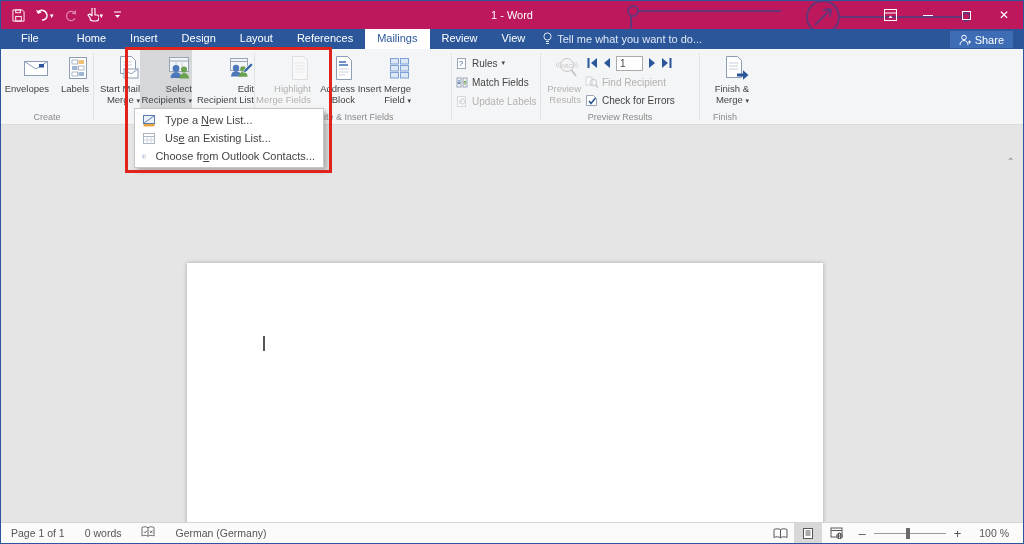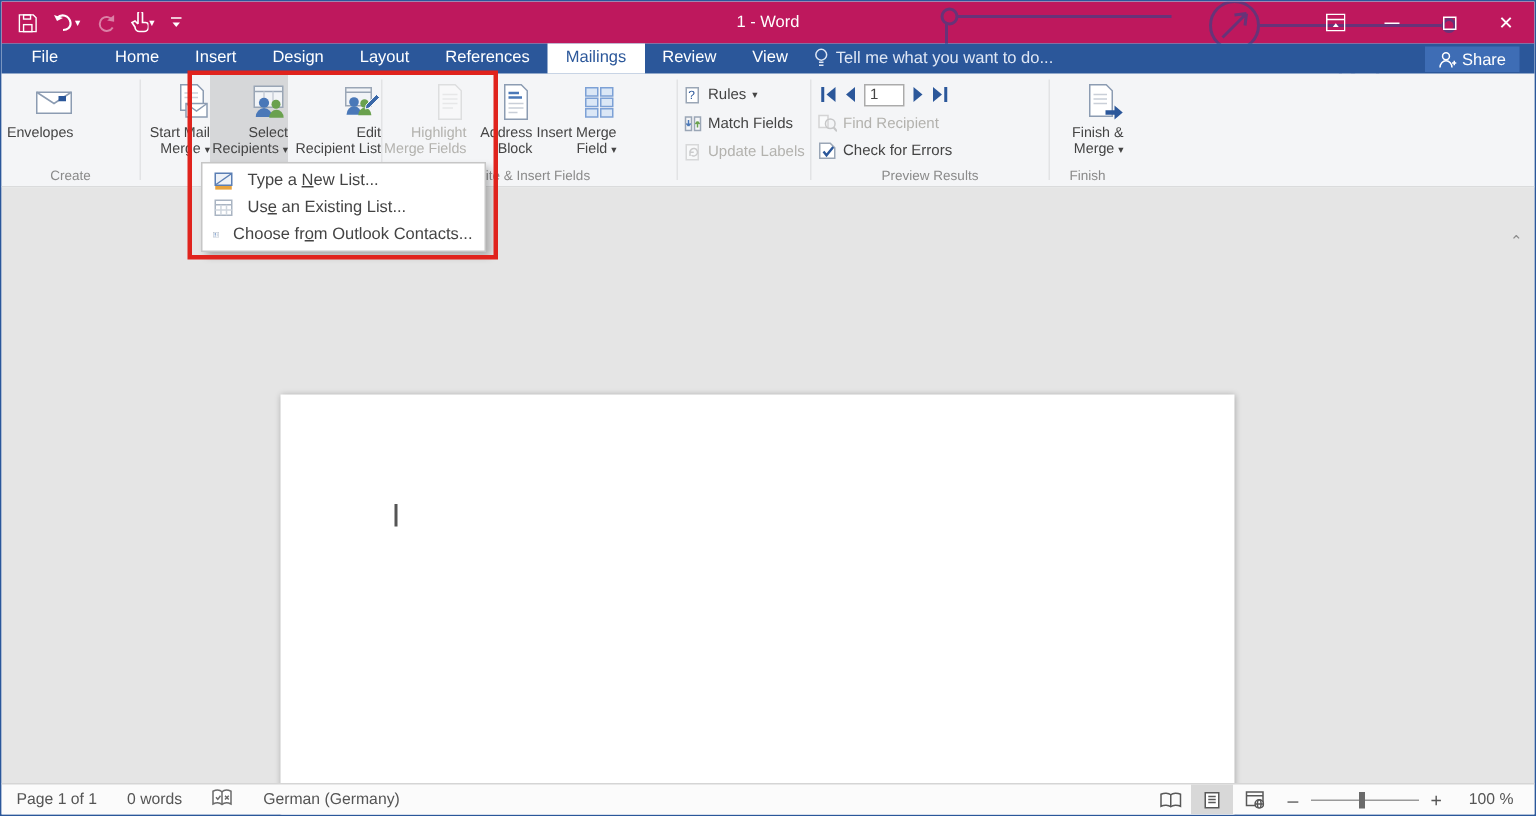--- a/index.html
+++ b/index.html
@@ -188,20 +188,34 @@
         <div class="btn-lg" style="width:48px">
           <span class="ic">
             <svg width="26" height="20" viewBox="0 0 26 20">
                 <rect x="1.5" y="3.5" width="23" height="14" fill="#fff" stroke="#8c9cb2"></rect>
                 <path d="M1.5 3.5 L13 11 L24.5 3.5" fill="none" stroke="#8c9cb2"></path>
                 <rect x="16" y="6" width="5" height="3.5" fill="#2b579a"></rect>
               </svg>
           </span>
           <span>Envelopes</span>
         </div>
+        <div class="btn-lg" style="width:40px">
+          <span class="ic">
+            <svg width="22" height="24" viewBox="0 0 22 24">
+                <rect x="2.5" y="1.5" width="17" height="21" fill="#fff" stroke="#8c9cb2"></rect>
+                <rect x="5" y="4" width="5.5" height="4" fill="none" stroke="#b0b8c4"></rect>
+                <rect x="11.5" y="4" width="5.5" height="4" fill="#e8a33d" opacity=".7"></rect>
+                <rect x="5" y="10" width="5.5" height="4" fill="#9db6d8"></rect>
+                <rect x="11.5" y="10" width="5.5" height="4" fill="none" stroke="#b0b8c4"></rect>
+                <rect x="5" y="16" width="5.5" height="4" fill="none" stroke="#b0b8c4"></rect>
+                <rect x="11.5" y="16" width="5.5" height="4" fill="#9db6d8"></rect>
+              </svg>
+          </span>
+          <span>Labels</span>
+        </div>
       </div>
       <div class="rgroup-label">Create</div>
     </div>
     <div class="rsep"></div>
 
     <div class="rgroup" style="width:160px">
       <div class="rgroup-body">
         <div class="btn-lg" style="width:46px">
           <span class="ic">
             <svg width="24" height="26" viewBox="0 0 24 26">
@@ -327,20 +341,33 @@
               <path d="M4 9 v-2.5 h2.5" fill="none" stroke="#9a9a9a"></path>
             </svg>
           <span>Update Labels</span>
         </div>
       </div>
     </div>
     <div class="rsep"></div>
 
     <div class="rgroup" style="width:158px">
       <div class="rgroup-body">
+        <div class="btn-lg disabled" style="width:40px">
+          <span class="ic">
+            <svg width="28" height="26" viewBox="0 0 28 26" opacity=".5">
+                <circle cx="14" cy="10" r="6.5" fill="#f4f4f4" stroke="#9a9a9a"></circle>
+                <line x1="18.5" y1="15" x2="23" y2="21" stroke="#9a9a9a" stroke-width="2"></line>
+                <text x="14" y="12.5" font-size="5.5" fill="#9a9a9a" text-anchor="middle" font-family="sans-serif">ABC</text>
+                <path d="M5 7 l-3 3 l3 3 M2.2 7 l-2 3 l2 3" stroke="#b5b5b5" fill="none" transform="translate(3 0)"></path>
+                <path d="M23 7 l3 3 l-3 3 M25.8 7 l2 3 l-2 3" stroke="#b5b5b5" fill="none" transform="translate(-3 0)"></path>
+              </svg>
+          </span>
+          <span>Preview</span>
+          <span>Results</span>
+        </div>
         <div style="display:flex; flex-direction:column; padding-top:4px;">
           <div id="nav-row">
             <span class="navic">
                 <svg width="11" height="10" viewBox="0 0 11 10">
                   <rect x="0.5" y="0" width="2" height="10" fill="#2b579a"></rect>
                   <path d="M10 0 L4 5 L10 10 Z" fill="#2b579a"></path>
                 </svg>
               </span>
             <span class="navic">
                 <svg width="8" height="10" viewBox="0 0 8 10">

